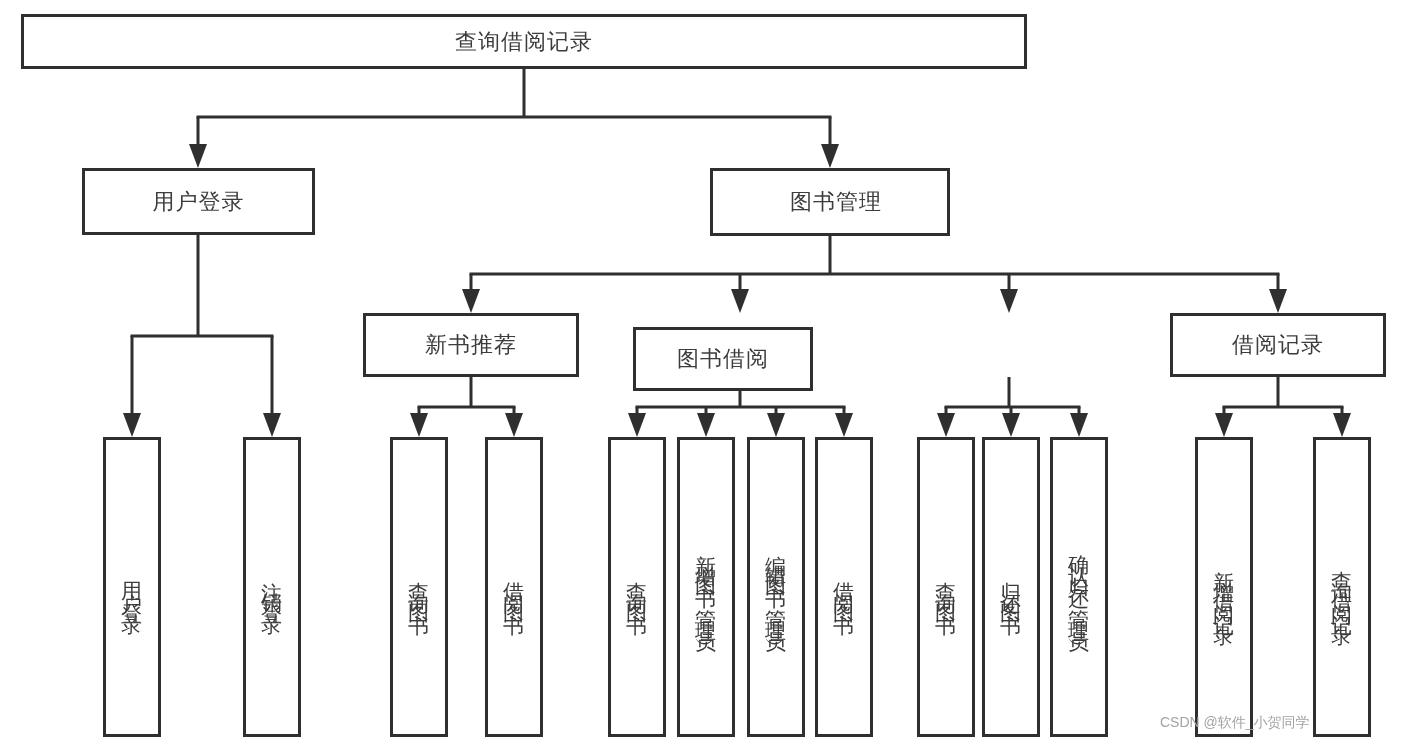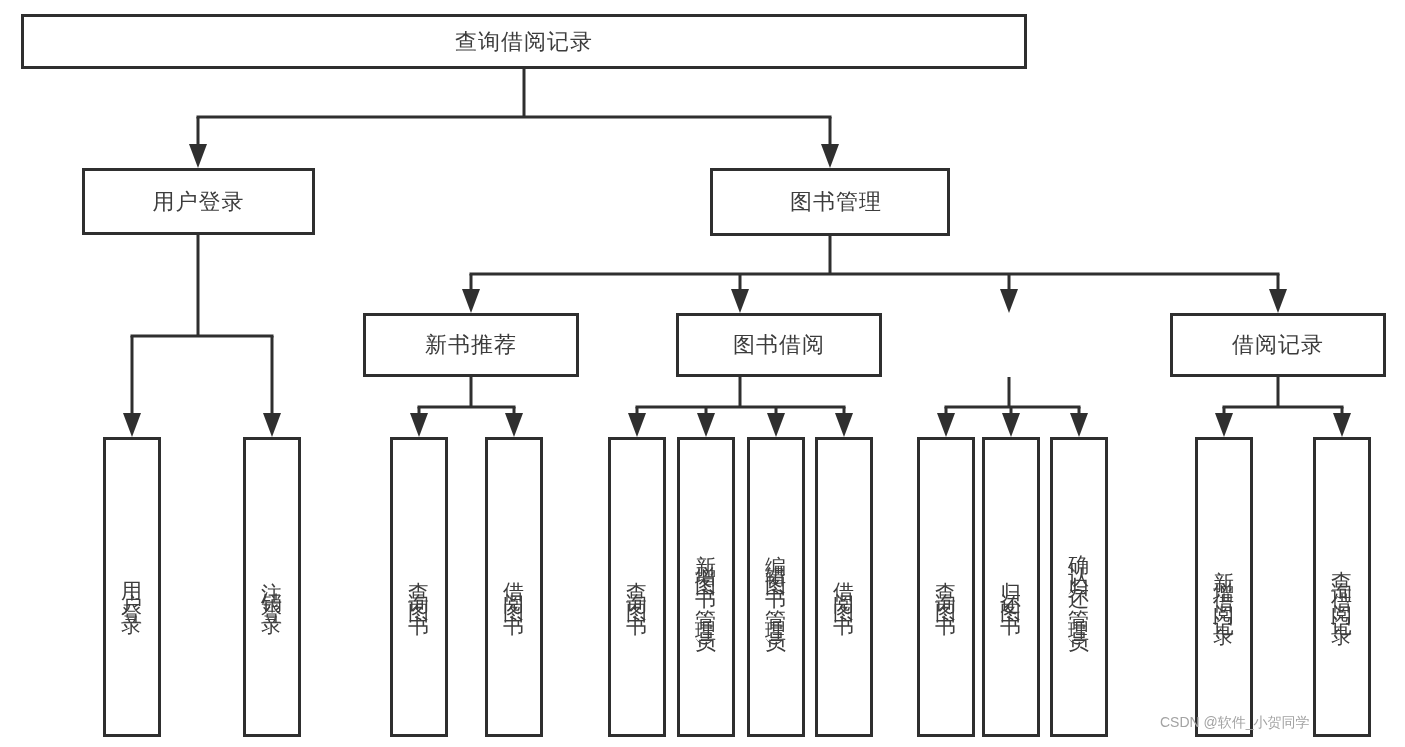--- a/index.html
+++ b/index.html
@@ -137,21 +137,21 @@
   <div class="box" style="left:82px; top:168px; width:233px; height:67px;">
     <span class="hlabel">用户登录</span>
   </div>
   <div class="box" style="left:710px; top:168px; width:240px; height:68px;padding-left:12px;">
     <span class="hlabel">图书管理</span>
   </div>
 
   <div class="box" style="left:363px; top:313px; width:216px; height:64px;">
     <span class="hlabel">新书推荐</span>
   </div>
-  <div class="box" style="left:633px; top:313px; width:206px; height:64px;margin-left:43px;">
+  <div class="box" style="left:633px; top:327px; width:180px; height:64px;">
     <span class="hlabel">图书借阅</span>
   </div>
   <div class="box" style="left:1170px; top:313px; width:216px; height:64px;">
     <span class="hlabel">借阅记录</span>
   </div>
 
   <div class="box" style="left:103px; top:437px; width:58px; height:300px;">
     <span class="vlabel">用户登录</span>
   </div>
   <div class="box" style="left:243px; top:437px; width:58px; height:300px;">

